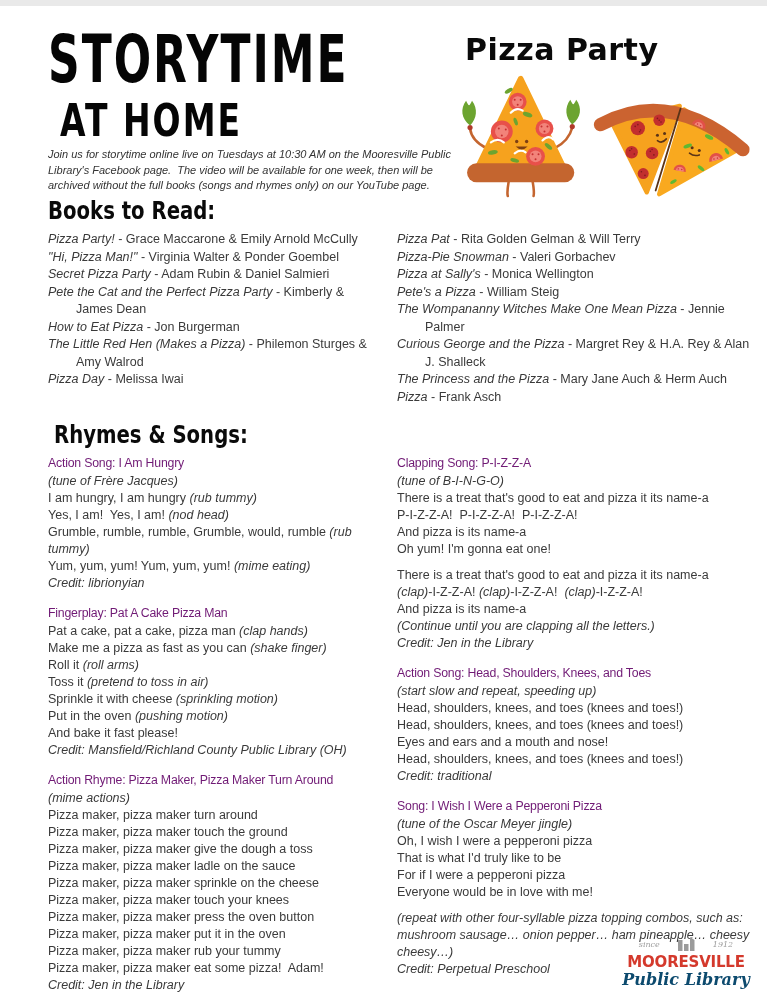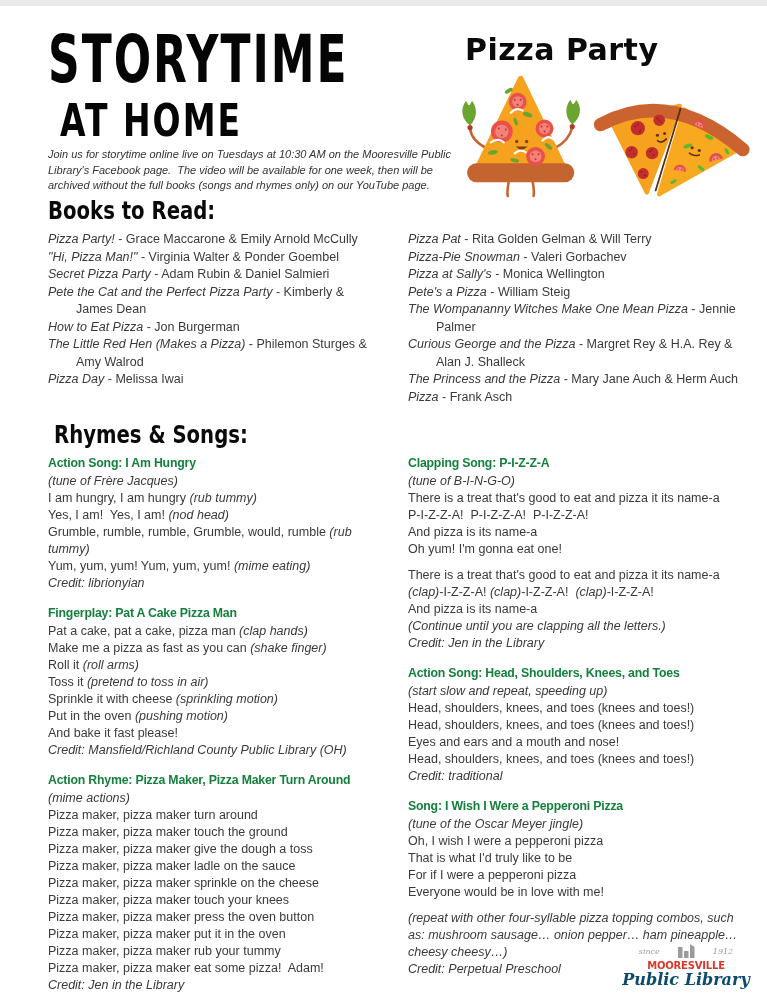--- a/index.html
+++ b/index.html
@@ -29,42 +29,42 @@
     font-family:"DejaVu Sans",sans-serif;font-weight:bold;color:#0a0a0a;
     font-size:30px;letter-spacing:.5px;margin:6px 0 2px 10px;white-space:nowrap;
   }
   .pizza-art{display:flex;align-items:flex-start;}
   .section-head{
     font-family:"DejaVu Sans",sans-serif;font-weight:bold;color:#0a0a0a;
     font-size:24px;line-height:26px;margin:4px 0 7px 0;
     transform:scaleX(0.82);transform-origin:left center;white-space:nowrap;
   }
   .section-head.songs{margin-top:16px;margin-left:6px;}
-  .two-col{display:grid;grid-template-columns:332px 1fr;column-gap:28px;}
+  .two-col{display:grid;grid-template-columns:332px 1fr;column-gap:17px;}
   .book-line{
     font-size:12.5px;line-height:17.5px;padding-left:28px;text-indent:-28px;
     white-space:pre-wrap;color:#3a3a3a;
   }
   .it{font-style:italic;}
   .song-block{margin-bottom:13px;}
   .song-title{
-    font-weight:bold;font-size:12.3px;line-height:17px;color:#15803d;
+    font-weight:normal;font-size:12.3px;line-height:17px;color:#701a75;
     letter-spacing:-0.2px;white-space:nowrap;margin-bottom:1px;
   }
   .song-line{font-size:12.5px;line-height:17px;white-space:pre-wrap;color:#3a3a3a;}
   .song-gap{height:9px;}
   .logo{
     position:absolute;right:16px;bottom:10px;width:130px;text-align:center;
   }
   .logo-top{
     display:flex;align-items:center;justify-content:center;gap:18px;
     color:#9b9b9b;font-family:"DejaVu Serif",serif;font-style:italic;font-size:8px;
   }
   .logo-name{
-    font-family:"DejaVu Sans",sans-serif;font-weight:bold;font-size:10px;
+    font-family:"DejaVu Sans",sans-serif;font-weight:bold;font-size:15px;
     letter-spacing:-0.2px;margin-top:2px;white-space:nowrap;
   }
   .logo-sub{
     font-family:"DejaVu Serif",serif;font-style:italic;font-weight:bold;
     font-size:16px;color:#0c4a6e;margin-top:-1px;white-space:nowrap;
   }
 </style>
 </head>
 <body>
 

